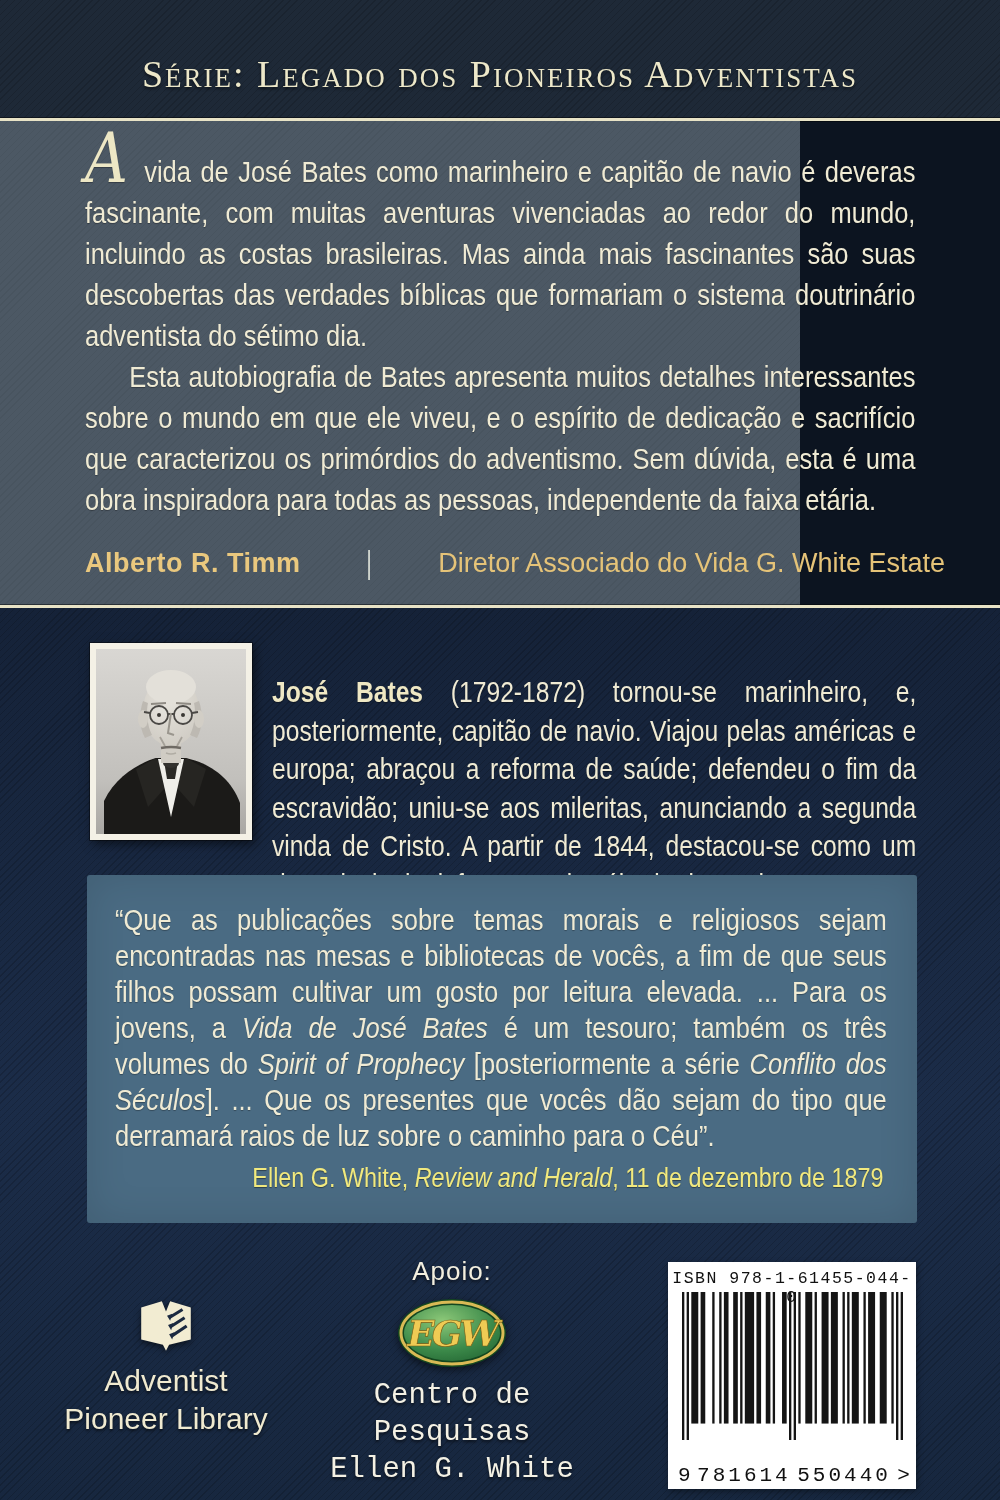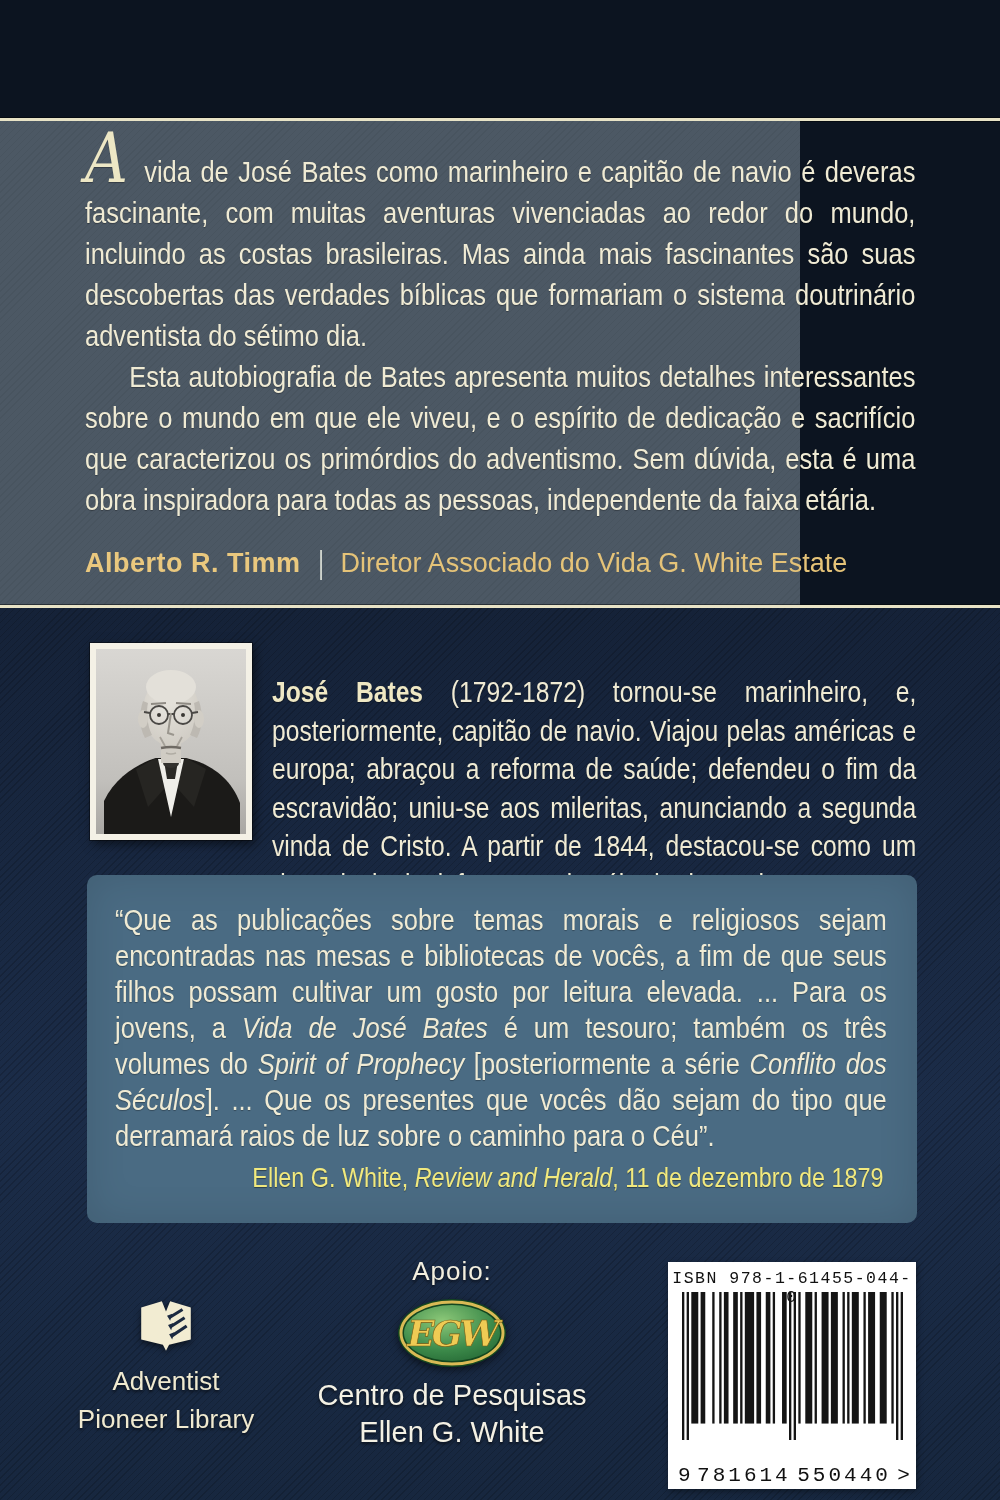--- a/index.html
+++ b/index.html
@@ -29,21 +29,21 @@
     background-image:repeating-linear-gradient(135deg,rgba(0,0,0,.05) 0px,rgba(0,0,0,.05) 1px,transparent 1px,transparent 5px);}
   .review-text{position:absolute;left:85px;top:30px;width:977px;
     transform:scaleX(.85);transform-origin:0 0;
     color:var(--cream);font-size:30px;line-height:41px;text-align:justify;
     text-shadow:0 1px 1px rgba(0,0,0,.3);}
   .review-text p{margin:0;}
   .para2{text-indent:52px;}
   .drop{font-family:"DejaVu Serif",serif;font-style:italic;font-size:70px;line-height:0;
     letter-spacing:2px;padding-right:6px;color:#EDE7C5;}
   .attribution{position:absolute;left:85px;top:424px;width:860px;display:flex;
-    align-items:center;justify-content:flex-start;gap:16px;font-size:27px;}
+    align-items:center;justify-content:space-between;gap:16px;font-size:27px;}
   .attr-name{color:var(--gold-bold);font-weight:700;letter-spacing:.5px;}
   .attr-sep{color:#D6DAD2;font-size:31px;font-weight:300;transform:scaleX(.7);}
   .attr-role{color:var(--gold);}
 
   
   .main{position:absolute;left:0;top:608px;width:1000px;height:892px;
     background:linear-gradient(180deg,#152238 0%,#1B2C48 55%,#17273F 100%);}
   .main::before{content:"";position:absolute;inset:0;
     background-image:repeating-linear-gradient(135deg,rgba(0,0,0,.16) 0px,rgba(0,0,0,.16) 1px,transparent 1px,transparent 5px);}
 
@@ -51,58 +51,61 @@
     box-shadow:0 0 0 1px rgba(0,0,0,.4),3px 4px 10px rgba(0,0,0,.55);}
   .photo-frame svg{display:block;}
 
   .bio{position:absolute;left:272px;top:36px;width:758px;
     transform:scaleX(.85);transform-origin:0 0;
     color:var(--cream);font-size:29px;line-height:38.5px;text-align:justify;
     text-shadow:0 1px 1px rgba(0,0,0,.35);}
   .bio-name{font-weight:700;color:#EFE8C4;}
 
   .quote-panel{position:absolute;left:87px;top:267px;width:830px;height:348px;
-    background:var(--panel-blue);border-radius:10px;box-sizing:border-box;
+    background:var(--panel-blue);border-radius:3px;box-sizing:border-box;
     box-shadow:inset 0 0 40px rgba(0,0,0,.12);}
   .quote-inner{position:absolute;left:28px;top:27px;width:908px;
     transform:scaleX(.85);transform-origin:0 0;}
   .quote-text{margin:0;color:var(--cream);font-size:30px;line-height:36px;text-align:justify;
     text-shadow:0 1px 1px rgba(0,0,0,.3);}
   .quote-text em,.quote-attrib em{font-style:italic;}
   .quote-attrib{margin:8px 4px 0 0;color:var(--yellow);font-size:27.5px;text-align:right;
     text-shadow:0 1px 1px rgba(0,0,0,.4);}
 
   
   .apl{position:absolute;left:36px;top:688px;width:260px;text-align:center;}
   .apl svg{display:block;margin:0 auto;filter:drop-shadow(0 3px 3px rgba(0,0,0,.5));}
-  .apl-line{color:#F0EAD0;font-size:26px;line-height:38px;
+  .apl-line{color:#F0EAD0;font-size:30px;line-height:38px;
     text-shadow:0 2px 3px rgba(0,0,0,.6);}
   .apl-line.first{margin-top:8px;}
 
   .support{position:absolute;left:310px;top:648px;width:284px;text-align:center;}
   .apoio{color:#F3EFDF;font-size:26px;letter-spacing:1px;text-shadow:0 2px 3px rgba(0,0,0,.6);}
   .support svg{display:block;margin:11px auto 0 auto;filter:drop-shadow(0 3px 4px rgba(0,0,0,.55));}
-  .sup-line{color:#F4F1E4;font-size:29px;line-height:37px;text-shadow:0 2px 3px rgba(0,0,0,.6);}
+  .sup-line{color:#F4F1E4;font-size:29px;line-height:37px;text-shadow:0 2px 3px rgba(0,0,0,.6);font-family:Liberation Mono, monospace;}
   .sup-line.first{margin-top:9px;}
 
   .barcode-box{position:absolute;left:668px;top:654px;width:248px;height:227px;
     background:var(--white);box-shadow:1px 2px 6px rgba(0,0,0,.4);}
   .isbn-line{position:absolute;top:7px;left:0;width:100%;text-align:center;
     font-family:"Liberation Mono",monospace;font-size:16.5px;letter-spacing:1.5px;color:#111;}
   .bars{position:absolute;left:14px;top:30px;width:221px;height:148px;fill:#151515;}
   .digits{position:absolute;left:10px;right:6px;bottom:2px;display:flex;
     justify-content:space-between;align-items:baseline;
     font-family:"Liberation Mono",monospace;font-size:21px;color:#111;}
   .digits .grp{letter-spacing:3px;}
 </style>
 </head>
 <body>
 
 <div class="page">
 
+  <header class="band-top stripes">
+    <h1 class="series-title">Série: Legado dos Pioneiros Adventistas</h1>
+  </header>
   <div class="rule rule1"></div>
 
   <section class="review">
     <div class="review-text">
       <p class="para1"><span class="drop">A</span><span> vida de José Bates como marinheiro e capitão de navio é deveras fascinante, com muitas aventuras vivenciadas ao redor do mundo, incluindo as costas brasileiras. Mas ainda mais fascinantes são suas descobertas das verdades bíblicas que formariam o sistema doutrinário adventista do sétimo dia.</span></p>
       <p class="para2">Esta autobiografia de Bates apresenta muitos detalhes interessantes sobre o mundo em que ele viveu, e o espírito de dedicação e sacrifício que caracterizou os primórdios do adventismo. Sem dúvida, esta é uma obra inspiradora para todas as pessoas, independente da faixa etária.</p>
     </div>
     <div class="attribution">
       <span class="attr-name">Alberto R. Timm</span>
       <span class="attr-sep">|</span>

